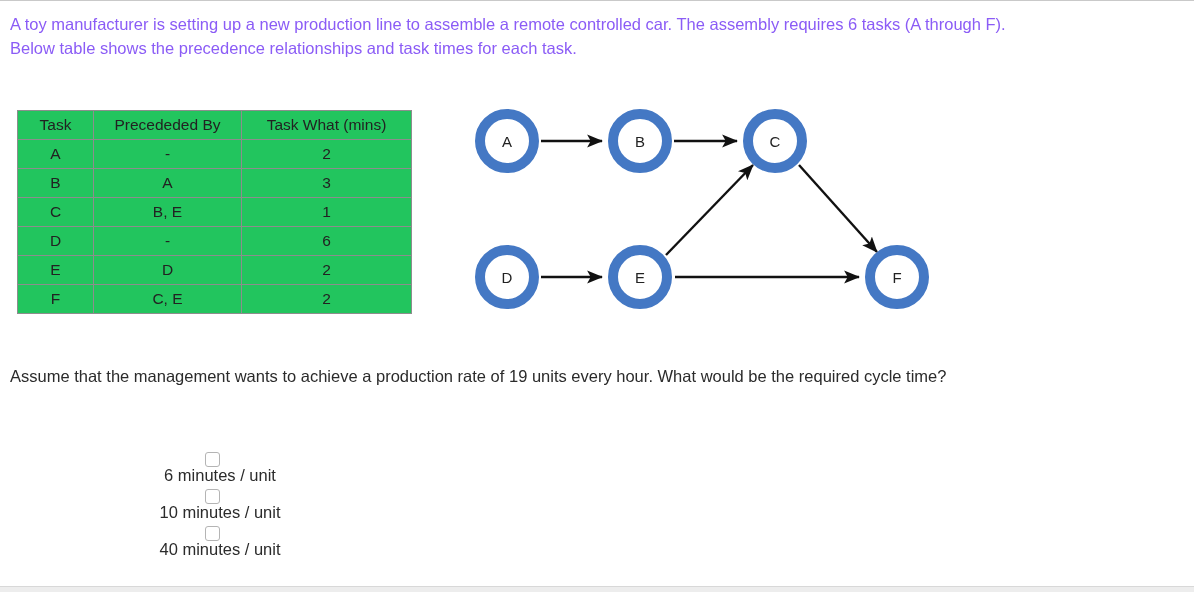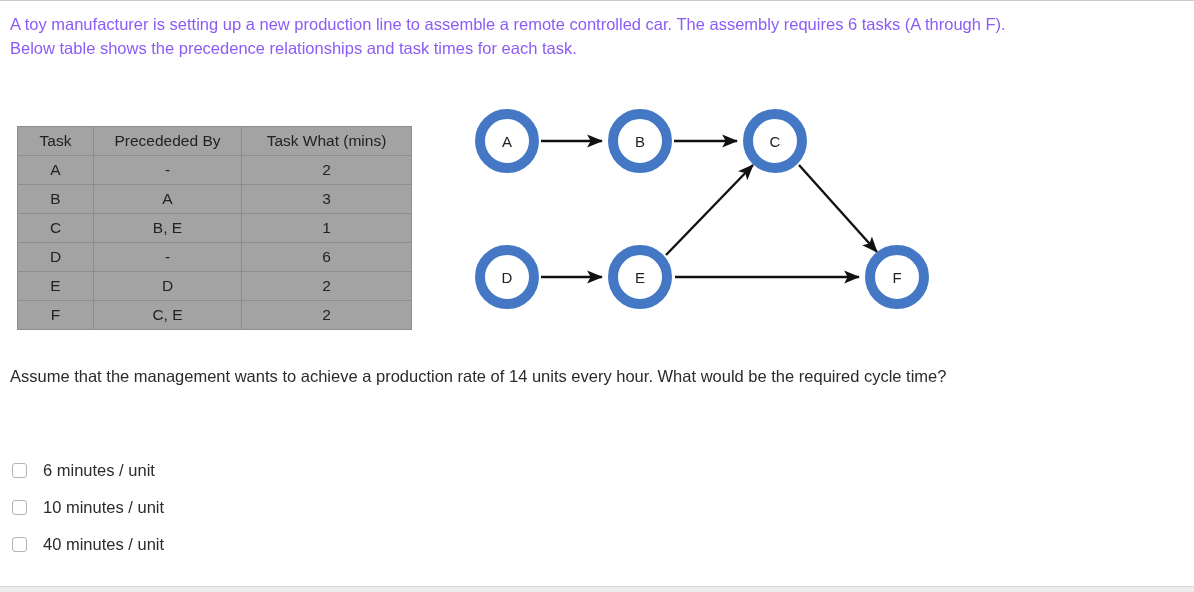--- a/index.html
+++ b/index.html
@@ -43,22 +43,21 @@
     color: #8b5cf6;
     white-space: pre-wrap;
   }
 
   
   .task-table {
     position: absolute;
     left: 17px;
     top: 110px;
     border-collapse: collapse;
-    background: #a3a3a3;
-    margin-top: 16px;
+    background: #22c55e;
   }
   .task-table td, .task-table th {
     border: 1px solid #8d8d8d;
     height: 29px;
     padding: 0 6px;
     text-align: center;
     vertical-align: middle;
     font-size: 15.5px;
     font-weight: normal;
     color: #222;
@@ -95,20 +94,21 @@
   .options {
     position: absolute;
     left: 12px;
     top: 452px;
     width: 400px;
   }
   .option-row {
     display: flex;
     align-items: center;
     height: 37px;
+    flex-direction: column;
   }
   .checkbox {
     width: 15px;
     height: 15px;
     border: 1px solid #b4b4b4;
     border-radius: 3px;
     background: #ffffff;
     flex: 0 0 auto;
   }
   .option-label {
@@ -206,21 +206,21 @@
         <text x="190" y="182" text-anchor="middle" dominant-baseline="central" font-family="Liberation Sans, sans-serif" font-size="15" fill="#222222">E</text>
       </g>
       <g>
         <circle cx="447" cy="182" r="27" fill="#FFFFFF" stroke="#4478C4" stroke-width="10"></circle>
         <text x="447" y="182" text-anchor="middle" dominant-baseline="central" font-family="Liberation Sans, sans-serif" font-size="15" fill="#222222">F</text>
       </g>
     </g>
   </svg>
 </div>
 
-<div class="question">Assume that the management wants to achieve a production rate of 14 units every hour. What would be the required cycle time?</div>
+<div class="question">Assume that the management wants to achieve a production rate of 19 units every hour. What would be the required cycle time?</div>
 
 <div class="options">
   <div class="option-row">
     <span class="checkbox"></span>
     <span class="option-label">6 minutes / unit</span>
   </div>
   <div class="option-row">
     <span class="checkbox"></span>
     <span class="option-label">10 minutes / unit</span>
   </div>

